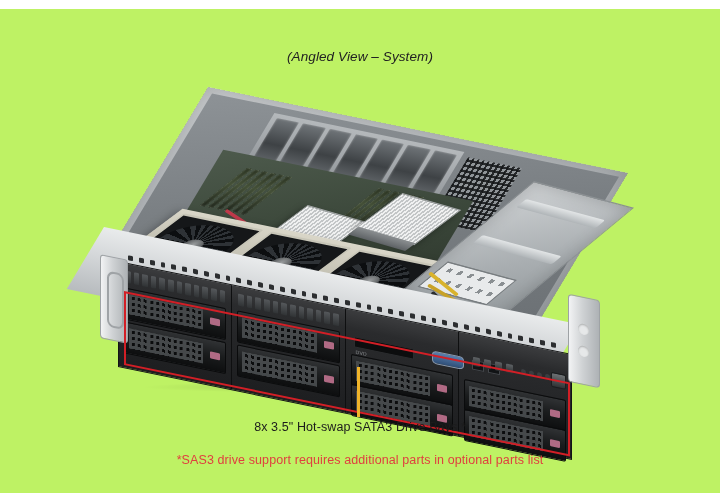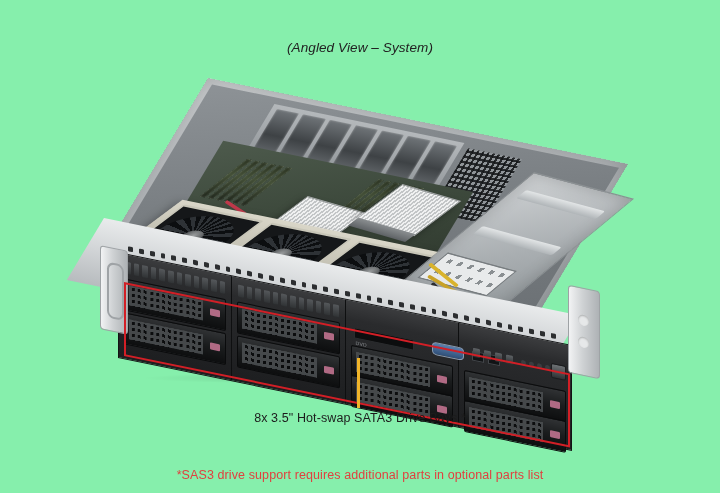--- a/index.html
+++ b/index.html
@@ -11,21 +11,22 @@
     width: 720px;
     height: 493px;
     position: relative;
     overflow: hidden;
     font-family: "Liberation Sans", sans-serif;
   }
 
   #page {
     position: absolute;
     inset: 0;
-    background: #86efac;
+    background: #bef264;
+    margin-top: 9px;
   }
 
   
   .title-caption {
     position: absolute;
     left: 0; right: 0;
     top: 40px;
     text-align: center;
     font-style: italic;
     font-size: 13.5px;
@@ -37,21 +38,21 @@
     left: 0; right: 0;
     top: 411px;
     text-align: center;
     font-size: 12.5px;
     color: #1c1c1c;
     letter-spacing: .1px;
   }
   .footnote-caption {
     position: absolute;
     left: 0; right: 0;
-    top: 468px;
+    top: 444px;
     text-align: center;
     font-size: 12.5px;
     color: #e0403f;
     letter-spacing: .1px;
   }
 
   
   .pointer-line {
     position: absolute;
     left: 357px;

